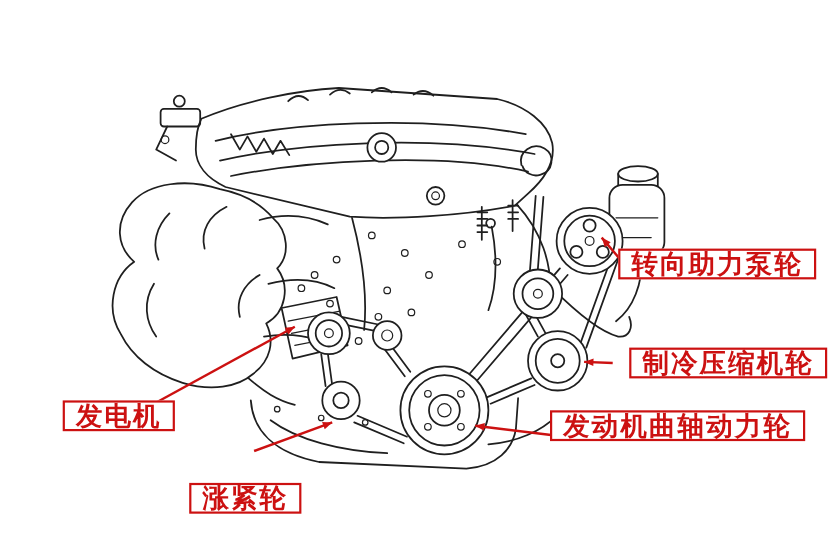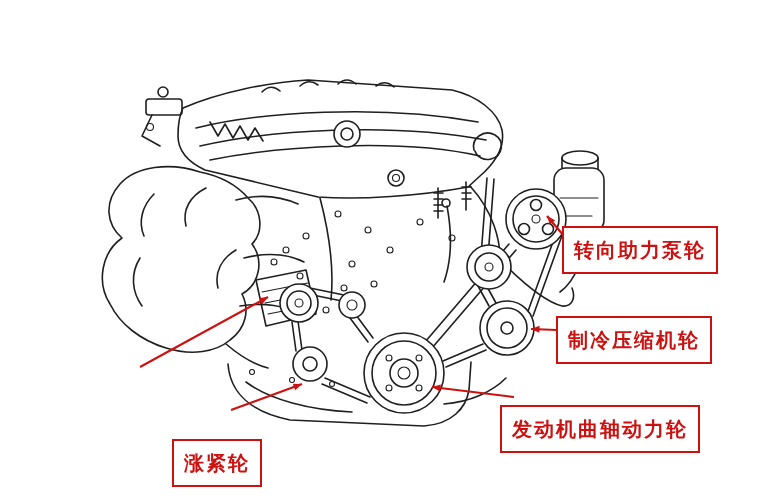--- a/index.html
+++ b/index.html
@@ -42,23 +42,23 @@
     fill: none;
   }
   #ah path { fill: var(--callout); stroke: none; }
   
   .callout {
     position: absolute;
     border: 2px solid var(--callout);
     color: var(--callout);
     background: #ffffff;
     font-weight: bold;
-    font-size: 20px;
+    font-size: 24px;
     line-height: 1;
-    padding: 12px 10px;
+    padding: 0 10px;
     letter-spacing: 2px;
     white-space: nowrap;
   }
 </style>
 </head>
 <body>
 
 <div class="stage">
 
   <svg class="diagram" width="763" height="500" viewBox="0 0 763 500">
@@ -221,20 +221,21 @@
       <line x1="564" y1="236" x2="547" y2="216" marker-end="url(#ah)"></line>
       <line x1="557" y1="330" x2="531" y2="329" marker-end="url(#ah)"></line>
       <line x1="514" y1="397" x2="432" y2="387" marker-end="url(#ah)"></line>
       <line x1="140" y1="367" x2="268" y2="297" marker-end="url(#ah)"></line>
       <line x1="231" y1="410" x2="302" y2="384" marker-end="url(#ah)"></line>
     </g>
   </svg>
 
   <div class="callout" style="left:562px; top:226px;">转向助力泵轮</div>
 
-  <div class="callout" style="left:556px; top:316px;">制冷压缩机轮</div>
-
-  <div class="callout" style="left:500px; top:405px;">发动机曲轴动力轮</div>
-
+  <div class="callout" style="left:572px; top:316px;">制冷压缩机轮</div>
+
+  <div class="callout" style="left:500px; top:373px;">发动机曲轴动力轮</div>
+
+  <div class="callout" style="left:57px; top:364px;">发电机</div>
 
   <div class="callout" style="left:172px; top:408px;margin-top:31px;">涨紧轮</div>
 
 </div>
 
 </body></html>

